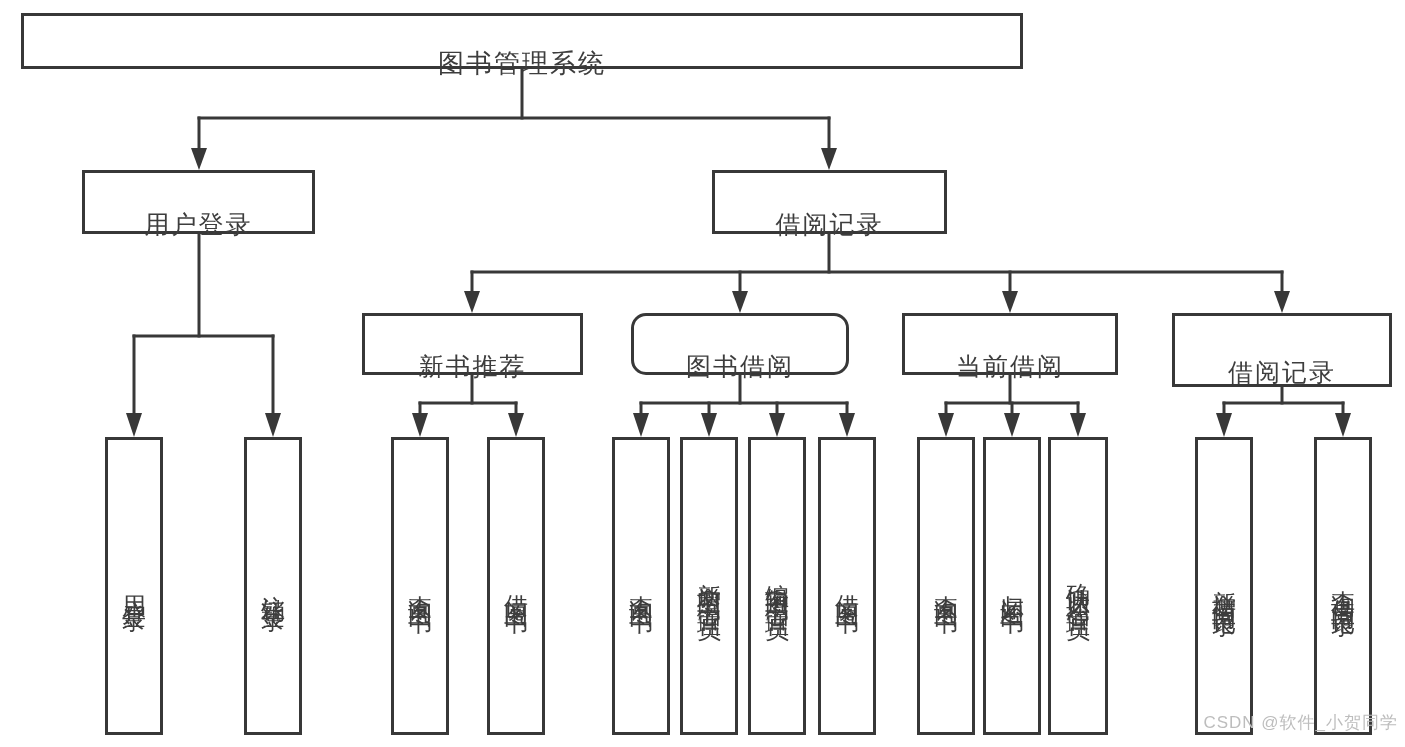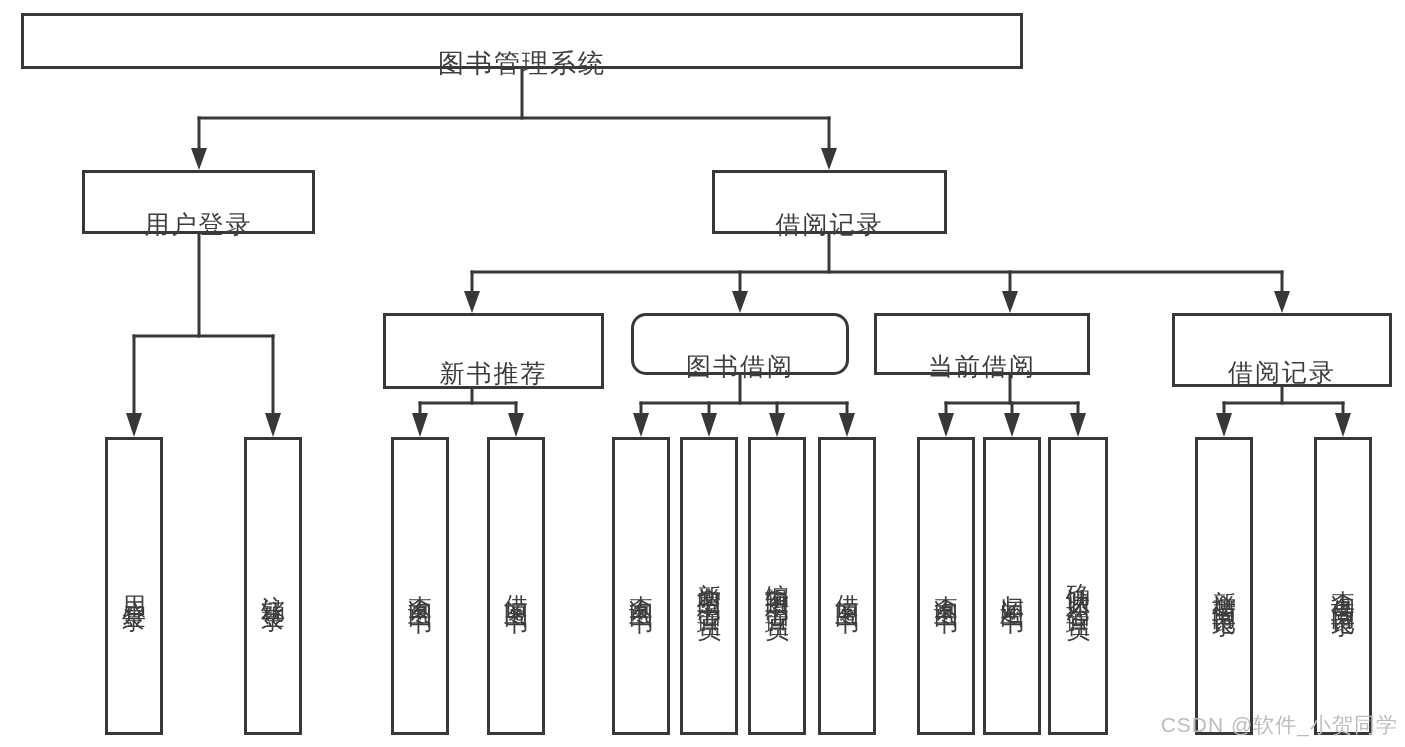--- a/index.html
+++ b/index.html
@@ -46,21 +46,21 @@
     font-size: 24px;
     line-height: 1;
     letter-spacing: 5px;
     color: var(--text);
     white-space: nowrap;
   }
   .watermark {
     position: absolute;
     right: 7px;
     top: 711px;
-    font-size: 21px;
+    font-size: 17px;
     color: var(--watermark);
     letter-spacing: 1px;
     white-space: nowrap;
     z-index: 5;
   }
 </style>
 </head>
 <body>
 
 <div class="canvas">
@@ -135,27 +135,27 @@
     <span class="hlabel">图书管理系统</span>
   </div>
 
   <div class="node" style="left:82px; top:170px; width:233px; height:64px;">
     <span class="hlabel">用户登录</span>
   </div>
   <div class="node" style="left:712px; top:170px; width:235px; height:64px;">
     <span class="hlabel">借阅记录</span>
   </div>
 
-  <div class="node" style="left:383px; top:313px; width:221px; height:76px;">
+  <div class="node" style="left:362px; top:313px; width:221px; height:62px;">
     <span class="hlabel">新书推荐</span>
   </div>
   <div class="node" style="left:631px; top:313px; width:218px; height:62px;border-radius:15px;">
     <span class="hlabel">图书借阅</span>
   </div>
-  <div class="node" style="left:874px; top:313px; width:216px; height:62px;">
+  <div class="node" style="left:902px; top:313px; width:216px; height:62px;">
     <span class="hlabel">当前借阅</span>
   </div>
   <div class="node" style="left:1172px; top:313px; width:220px; height:74px;">
     <span class="hlabel">借阅记录</span>
   </div>
 
   <div class="node" style="left:105px; top:437px; width:58px; height:298px;">
     <span class="vlabel">用户登录</span>
   </div>
   <div class="node" style="left:244px; top:437px; width:58px; height:298px;">

